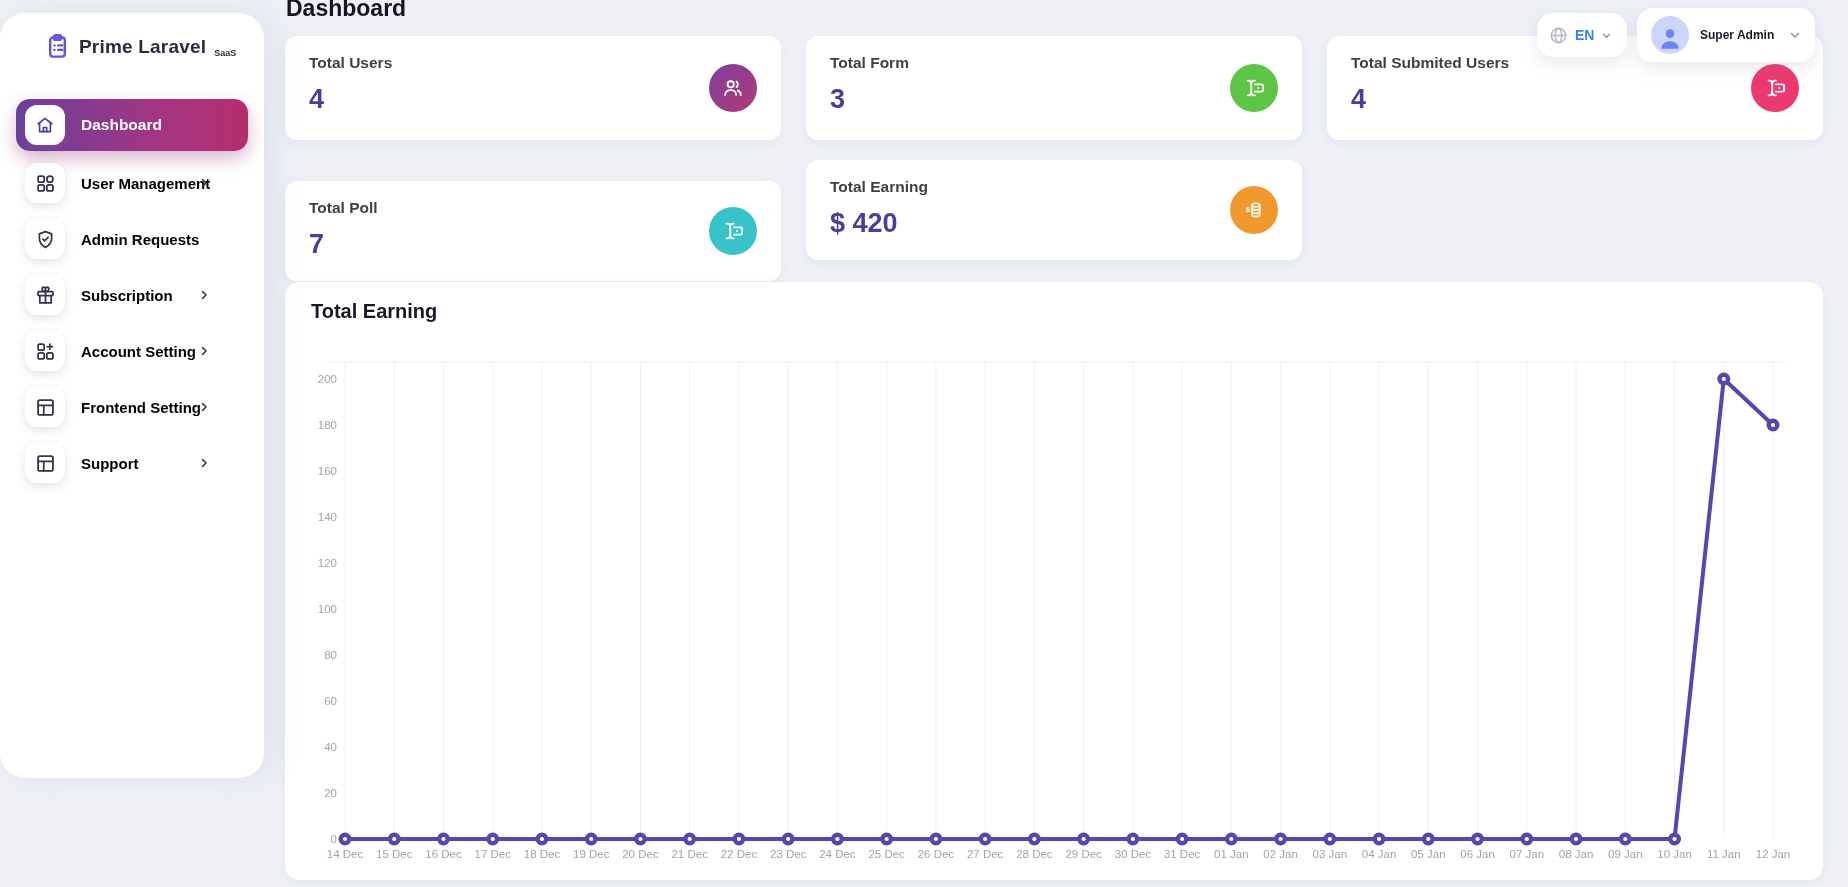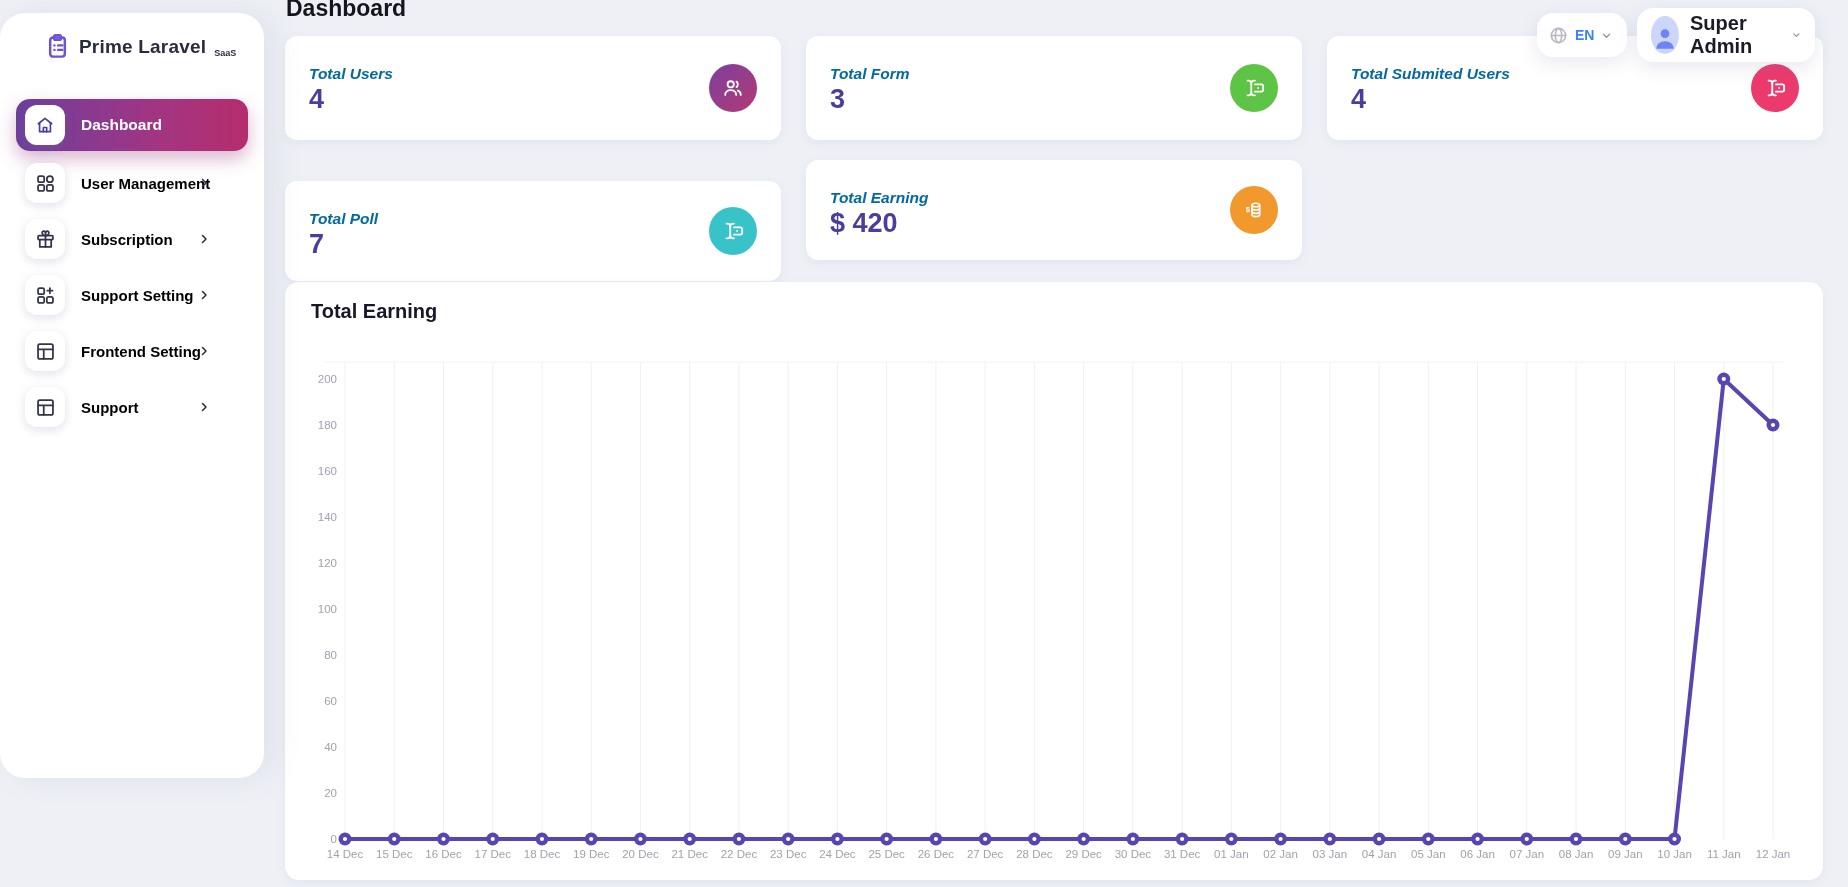--- a/index.html
+++ b/index.html
@@ -34,27 +34,27 @@
   .pill { position:absolute; background:#fff; border-radius:16px; display:flex; align-items:center; z-index:6;
           box-shadow:0 6px 18px rgba(120,120,160,.16); cursor:pointer; }
   .lang-pill { left:1537px; top:13px; width:90px; height:44px; padding:0 12px; gap:7px; }
   .lang-pill .globe { width:19px; height:19px; color:#b9b9c6; }
   .lang-pill .code { font-size:14px; font-weight:700; color:#3b82f6; }
   .lang-pill .chev { width:11px; height:11px; color:#8f8fa0; }
   .user-pill { left:1637px; top:8px; width:178px; height:54px; padding:0 14px; gap:11px; }
   .avatar { width:38px; height:38px; border-radius:50%; background:#ccd6fa; overflow:hidden;
             display:flex; align-items:center; justify-content:center; }
   .avatar svg { width:26px; height:26px; color:#6e83f5; margin-top:6px; }
-  .user-pill .uname { font-size:20px; font-weight:700; color:#1b1b28; }
+  .user-pill .uname { font-size:12px; font-weight:700; color:#1b1b28; }
   .user-pill .chev { width:12px; height:12px; color:#8f8fa0; margin-left:auto; }
 
   
   .card { position:absolute; width:496px; height:104px; background:#fff; border-radius:12px;
           box-shadow:0 3px 10px rgba(120,120,160,.08); }
-  .card .lbl { position:absolute; left:24px; top:29px; font-size:15.5px; font-weight:700; color:#0369a1;font-style:italic; }
+  .card .lbl { position:absolute; left:24px; top:18px; font-size:15.5px; font-weight:700; color:#404040; }
   .card .val { position:absolute; left:24px; top:48px; font-size:27px; font-weight:700; color:#4c3d9c; }
   .card .bubble { position:absolute; right:24px; top:28px; width:48px; height:48px; border-radius:50%;
                   display:flex; align-items:center; justify-content:center; }
   .bubble svg { width:22px; height:22px; color:#ffffff; }
   #card-0{left:285px; top:36px;} #card-1{left:806px; top:36px;} #card-2{left:1327px; top:36px;}
   #card-3{left:285px; top:160px; height:100px;margin-top:21px;} #card-4{left:806px; top:160px; height:100px;}
   #card-3 .bubble,#card-4 .bubble{top:26px;}
 
   
   .chart-card { position:absolute; left:285px; top:282px; width:1538px; height:598px; background:#fff;
@@ -99,41 +99,50 @@
         </svg>
         </span>
       <span class="lbl">User Management</span>
       <svg class="chev" viewBox="0 0 24 24" fill="none" stroke="currentColor" stroke-width="3" stroke-linecap="round" stroke-linejoin="round">
           <path d="M9 5l7 7-7 7"></path>
         </svg>
     </div>
     <div class="nav-item">
       <span class="tile">
         <svg viewBox="0 0 24 24" fill="none" stroke="currentColor" stroke-width="2" stroke-linecap="round" stroke-linejoin="round">
+          <path d="M12 3l7 2.5v5c0 5-3 8.2-7 10.5-4-2.3-7-5.5-7-10.5v-5L12 3z"></path>
+            <path d="M9 11.5l2 2 4-4"></path>
+        </svg>
+        </span>
+      <span class="lbl">Admin Requests</span>
+    </div>
+    <div class="nav-item">
+      <span class="tile">
+        <svg viewBox="0 0 24 24" fill="none" stroke="currentColor" stroke-width="2" stroke-linecap="round" stroke-linejoin="round">
           <rect x="3.5" y="7.5" width="17" height="4.5" rx="1"></rect>
             <path d="M5.5 12v8.5h13V12"></path>
             <path d="M12 7.5v13"></path>
           <path d="M12 7.5c-4.5 0-5-5-1.8-5 2.3 0 1.8 5 1.8 5zm0 0c4.5 0 5-5 1.8-5-2.3 0-1.8 5-1.8 5z"></path>
         </svg>
         </span>
       <span class="lbl">Subscription</span>
       <svg class="chev" viewBox="0 0 24 24" fill="none" stroke="currentColor" stroke-width="3" stroke-linecap="round" stroke-linejoin="round">
           <path d="M9 5l7 7-7 7"></path>
         </svg>
     </div>
     <div class="nav-item">
       <span class="tile">
         <svg viewBox="0 0 24 24" fill="none" stroke="currentColor" stroke-width="2" stroke-linecap="round" stroke-linejoin="round">
           <rect x="3.5" y="3.5" width="7" height="7" rx="2"></rect>
             <rect x="3.5" y="13.5" width="7" height="7" rx="2"></rect>
           <rect x="13.5" y="13.5" width="7" height="7" rx="2"></rect>
             <path d="M17 3.5v6M14 6.5h6"></path>
         </svg>
         </span>
-      <span class="lbl">Support Setting</span>
+      <span class="lbl">Account Setting</span>
       <svg class="chev" viewBox="0 0 24 24" fill="none" stroke="currentColor" stroke-width="3" stroke-linecap="round" stroke-linejoin="round">
           <path d="M9 5l7 7-7 7"></path>
         </svg>
     </div>
     <div class="nav-item">
       <span class="tile">
         <svg viewBox="0 0 24 24" fill="none" stroke="currentColor" stroke-width="2" stroke-linecap="round" stroke-linejoin="round">
           <rect x="3.5" y="3.5" width="17" height="17" rx="2"></rect>
             <path d="M3.5 9.5h17M10 9.5v11"></path>
         </svg>

